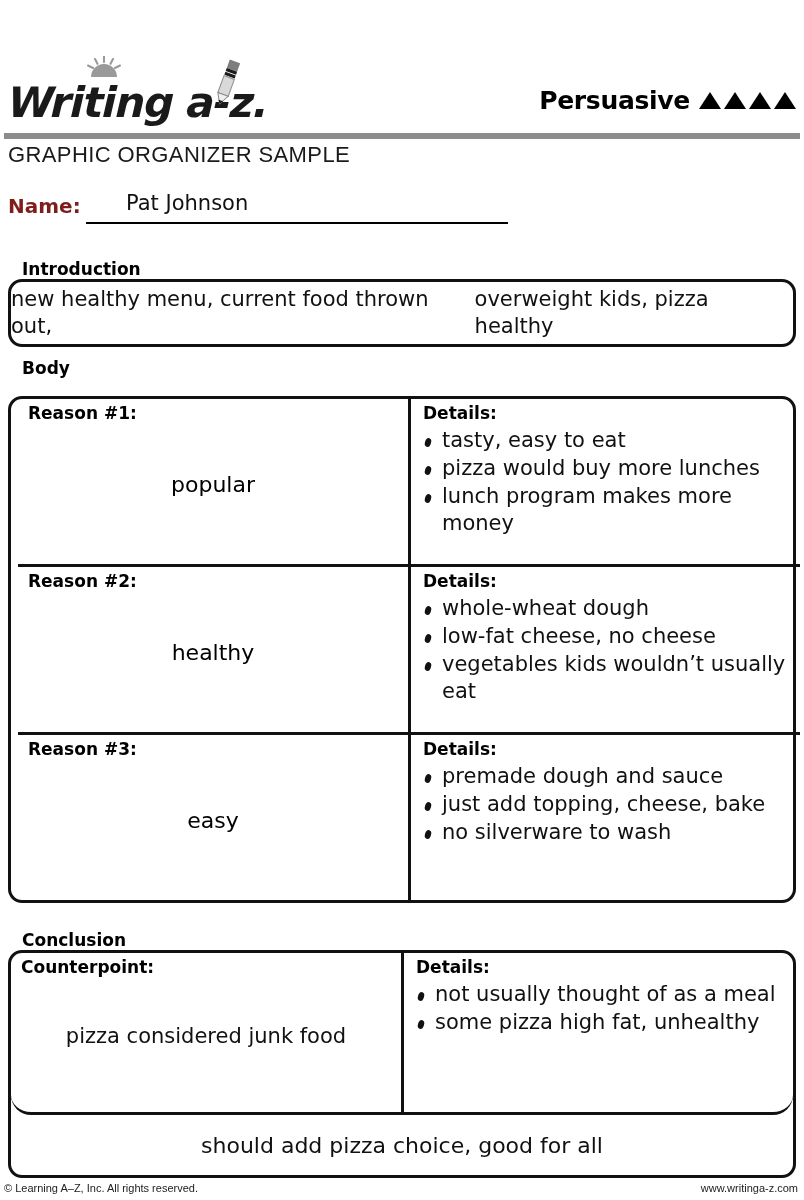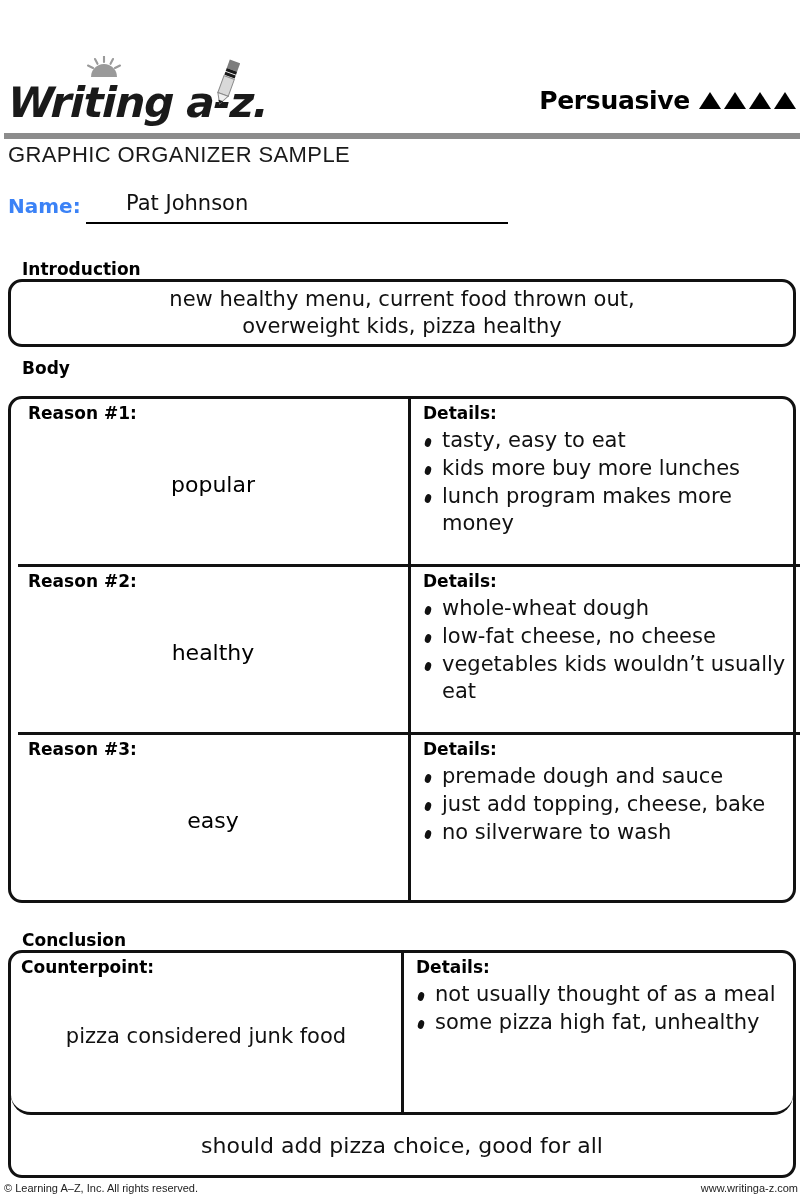--- a/index.html
+++ b/index.html
@@ -113,21 +113,21 @@
     top: 191px;
     width: 500px;
     height: 34px;
   }
   .name-label {
     position: absolute;
     left: 0; top: 3px;
     font-family: "DejaVu Sans", sans-serif;
     font-weight: bold;
     font-size: 20px;
-    color: #3b82f6;
+    color: #7f1d1d;
   }
   .name-value {
     position: absolute;
     left: 86px;
     top: 0px;
     font-family: "DejaVu Sans", sans-serif;
     font-size: 21px;
     color: #111;
     margin-left: 32px;
   }
@@ -173,21 +173,21 @@
     left: 8px; top: 950px;
     width: 788px; height: 228px;
   }
 
   .intro-text {
     position: absolute;
     left: 0; top: 0;
     width: 100%;
     height: 100%;
     display: flex;
-    flex-direction: column;
+    flex-direction: row;
     align-items: center;
     justify-content: center;
     font-family: "DejaVu Sans", sans-serif;
     font-size: 21px;
     line-height: 1.3;
     color: #111;
   }
 
   
   .grid-rows {
@@ -388,21 +388,21 @@
 
       <div class="grow">
         <div class="cell-left">
           <div class="cell-head">Reason #1:</div>
           <div class="reason-answer">popular</div>
         </div>
         <div class="cell-right">
           <div class="cell-head">Details:</div>
           <ul class="bullets">
             <li><i class="bdot"></i><span>tasty, easy to eat</span></li>
-            <li><i class="bdot"></i><span>kids more buy more lunches</span></li>
+            <li><i class="bdot"></i><span>pizza would buy more lunches</span></li>
             <li><i class="bdot"></i><span>lunch program makes more money</span></li>
           </ul>
         </div>
       </div>
 
       <div class="grow">
         <div class="cell-left">
           <div class="cell-head">Reason #2:</div>
           <div class="reason-answer">healthy</div>
         </div>

